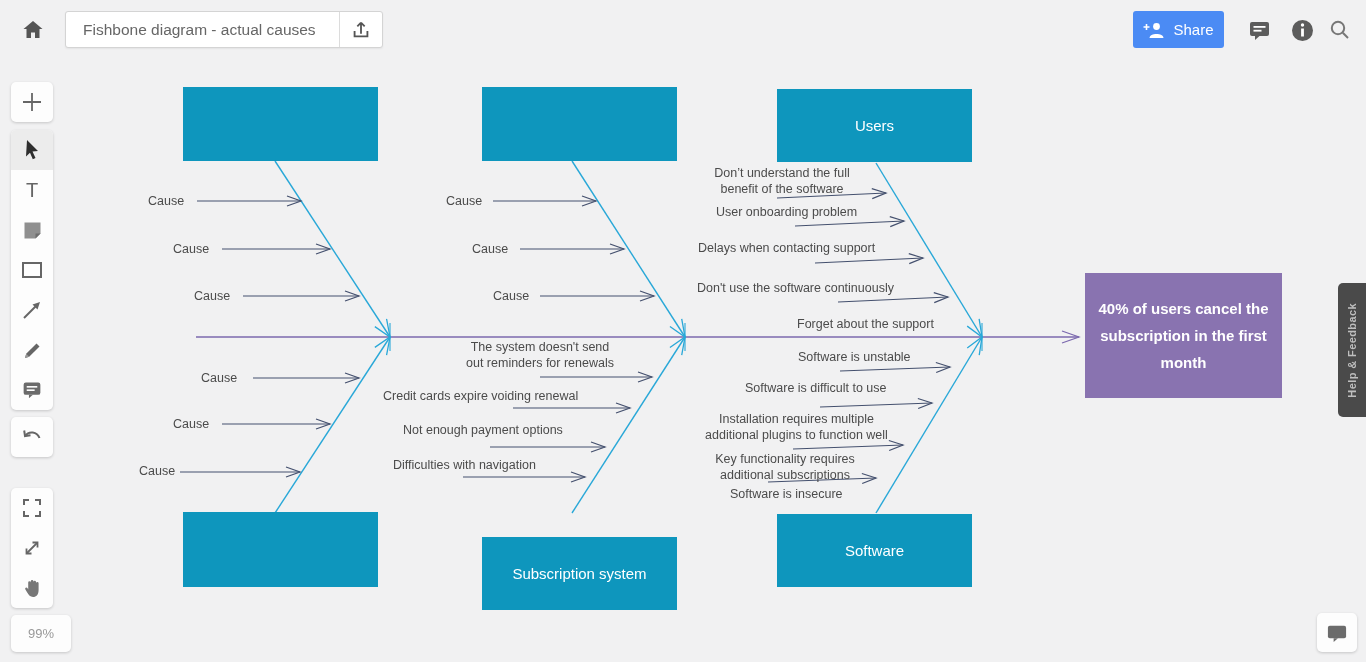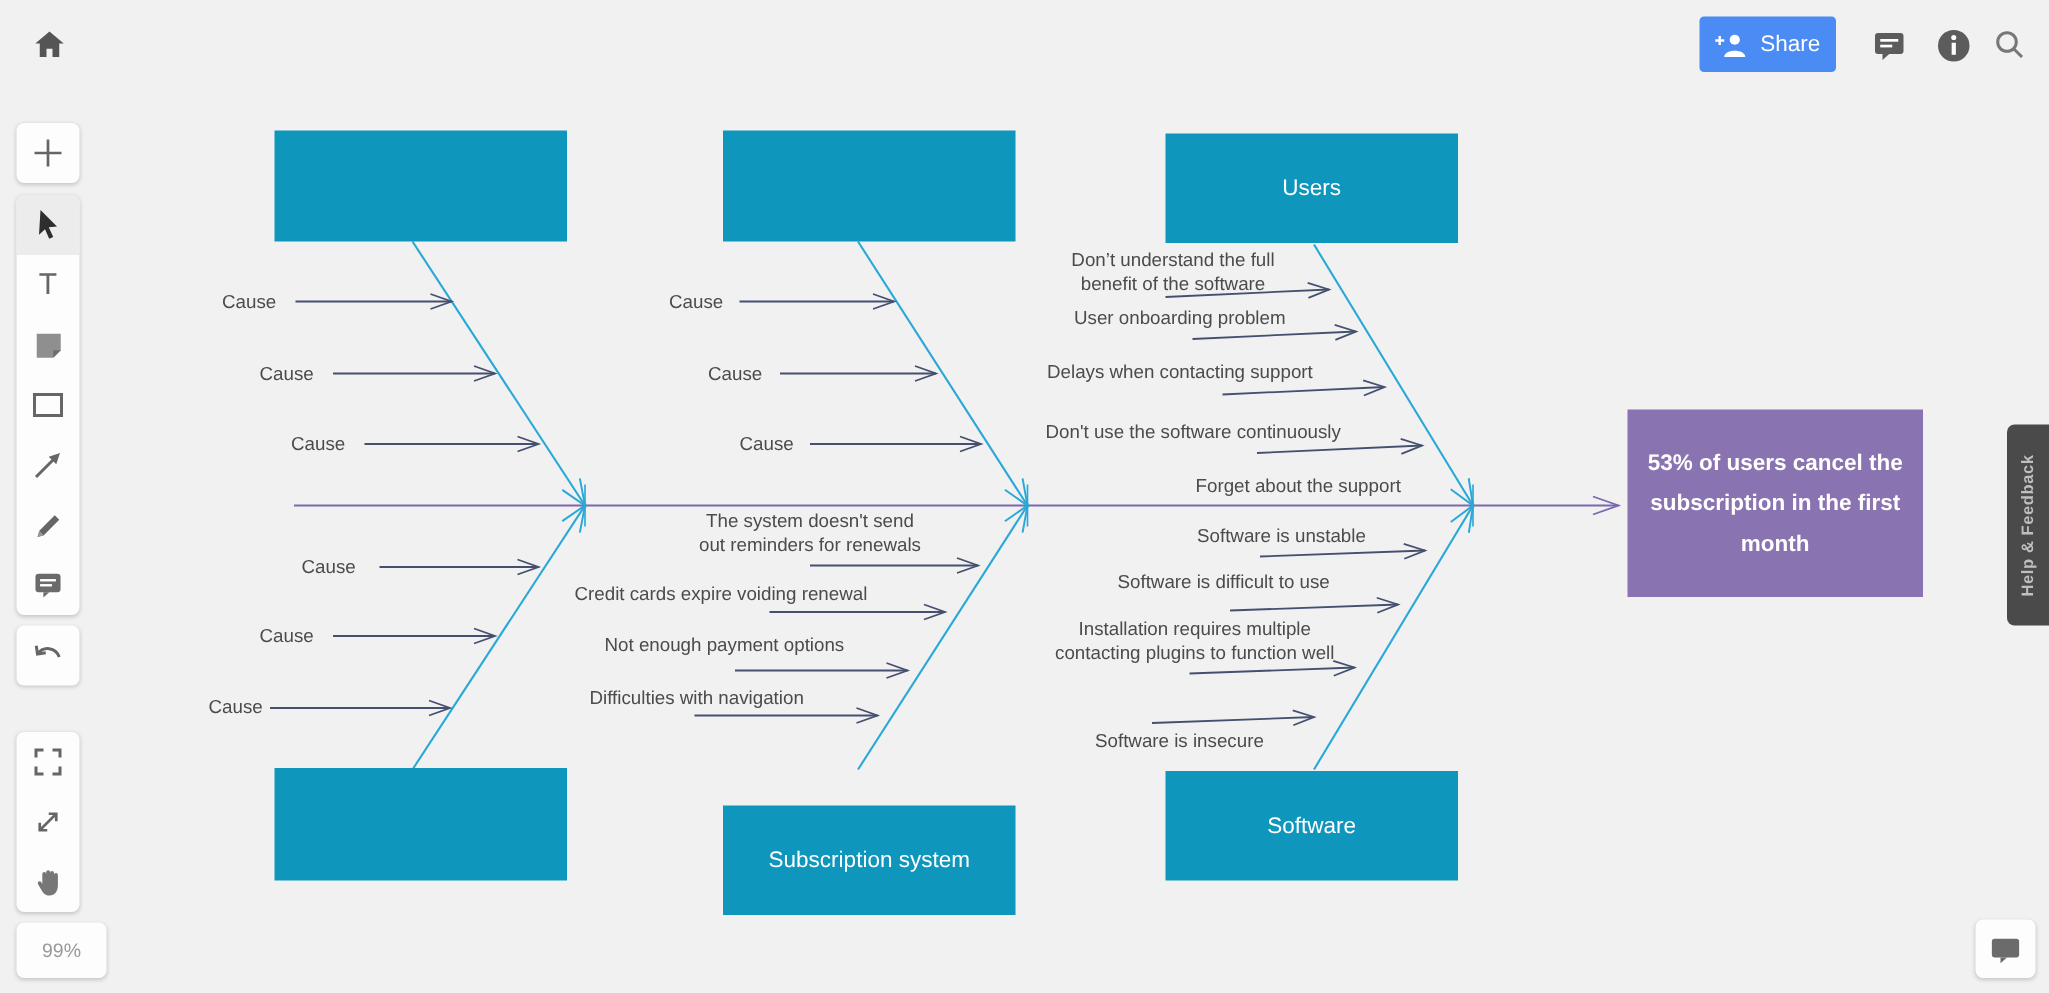--- a/index.html
+++ b/index.html
@@ -52,20 +52,30 @@
 <body>
 
 <div id="app">
 
   <button class="icon-btn" style="left:16px; top:13px; width:34px; height:34px;">
     <svg width="24" height="24" viewBox="0 0 24 24">
       <path d="M12 3 L2.5 11 H5.5 V20 H10 V14.5 H14 V20 H18.5 V11 H21.5 Z" fill="#555"></path>
     </svg>
   </button>
 
+  <div class="title-card">
+    <input class="title-input" type="text" value="Fishbone diagram - actual causes" style="">
+    <div class="title-divider"></div>
+    <button class="export-btn">
+      <svg width="22" height="22" viewBox="0 0 24 24">
+        <path d="M12 16 V4 M12 4 L8 8 M12 4 L16 8" fill="none" stroke="#555" stroke-width="2"></path>
+        <path d="M5 13 V19 H19 V13" fill="none" stroke="#555" stroke-width="2"></path>
+      </svg>
+    </button>
+  </div>
 
   <button class="share-btn">
     <svg width="23" height="18" viewBox="0 0 23 18">
       <circle cx="13.5" cy="5.5" r="3.4" fill="#fff"></circle>
       <path d="M6.5 17 C6.5 11.5 20.5 11.5 20.5 17 Z" fill="#fff"></path>
       <path d="M3.5 3 V9 M0.5 6 H6.5" stroke="#fff" stroke-width="1.6"></path>
     </svg>
     <span>Share</span>
   </button>
 
@@ -241,21 +251,21 @@
     </g>
   </svg>
 
   <div class="cat-box" style="left:183px; top:87px;  height:74px;"></div>
   <div class="cat-box" style="left:482px; top:87px;  height:74px;"></div>
   <div class="cat-box" style="left:777px; top:89px;  height:73px;">Users</div>
   <div class="cat-box" style="left:183px; top:512px; height:75px;"></div>
   <div class="cat-box" style="left:482px; top:514px; height:73px;margin-top:23px;">Subscription system</div>
   <div class="cat-box" style="left:777px; top:514px; height:73px;">Software</div>
 
-  <div class="effect-box">53% of users cancel the subscription in the first month</div>
+  <div class="effect-box">40% of users cancel the subscription in the first month</div>
 
   <div class="lbl" style="left:148px; top:194px;">Cause</div>
   <div class="lbl" style="left:173px; top:242px;">Cause</div>
   <div class="lbl" style="left:194px; top:289px;">Cause</div>
 
   <div class="lbl" style="left:201px; top:371px;">Cause</div>
   <div class="lbl" style="left:173px; top:417px;">Cause</div>
   <div class="lbl" style="left:139px; top:464px;">Cause</div>
 
   <div class="lbl" style="left:446px; top:194px;">Cause</div>
@@ -271,16 +281,18 @@
   <div class="lbl center" style="left:698px; top:166px; width:168px;">Don’t understand the full
 benefit of the software</div>
   <div class="lbl" style="left:716px; top:205px;">User onboarding problem</div>
   <div class="lbl" style="left:698px; top:241px;">Delays when contacting support</div>
   <div class="lbl" style="left:697px; top:281px;">Don't use the software continuously</div>
   <div class="lbl" style="left:797px; top:317px;">Forget about the support</div>
 
   <div class="lbl" style="left:798px; top:350px;">Software is unstable</div>
   <div class="lbl" style="left:745px; top:381px;">Software is difficult to use</div>
   <div class="lbl center" style="left:684px; top:412px; width:225px;">Installation requires multiple
-contacting plugins to function well</div>
+additional plugins to function well</div>
+  <div class="lbl center" style="left:685px; top:452px; width:200px;">Key functionality requires
+additional subscriptions</div>
   <div class="lbl" style="left:730px; top:487px;">Software is insecure</div>
 
 </div>
 
 </body></html>

